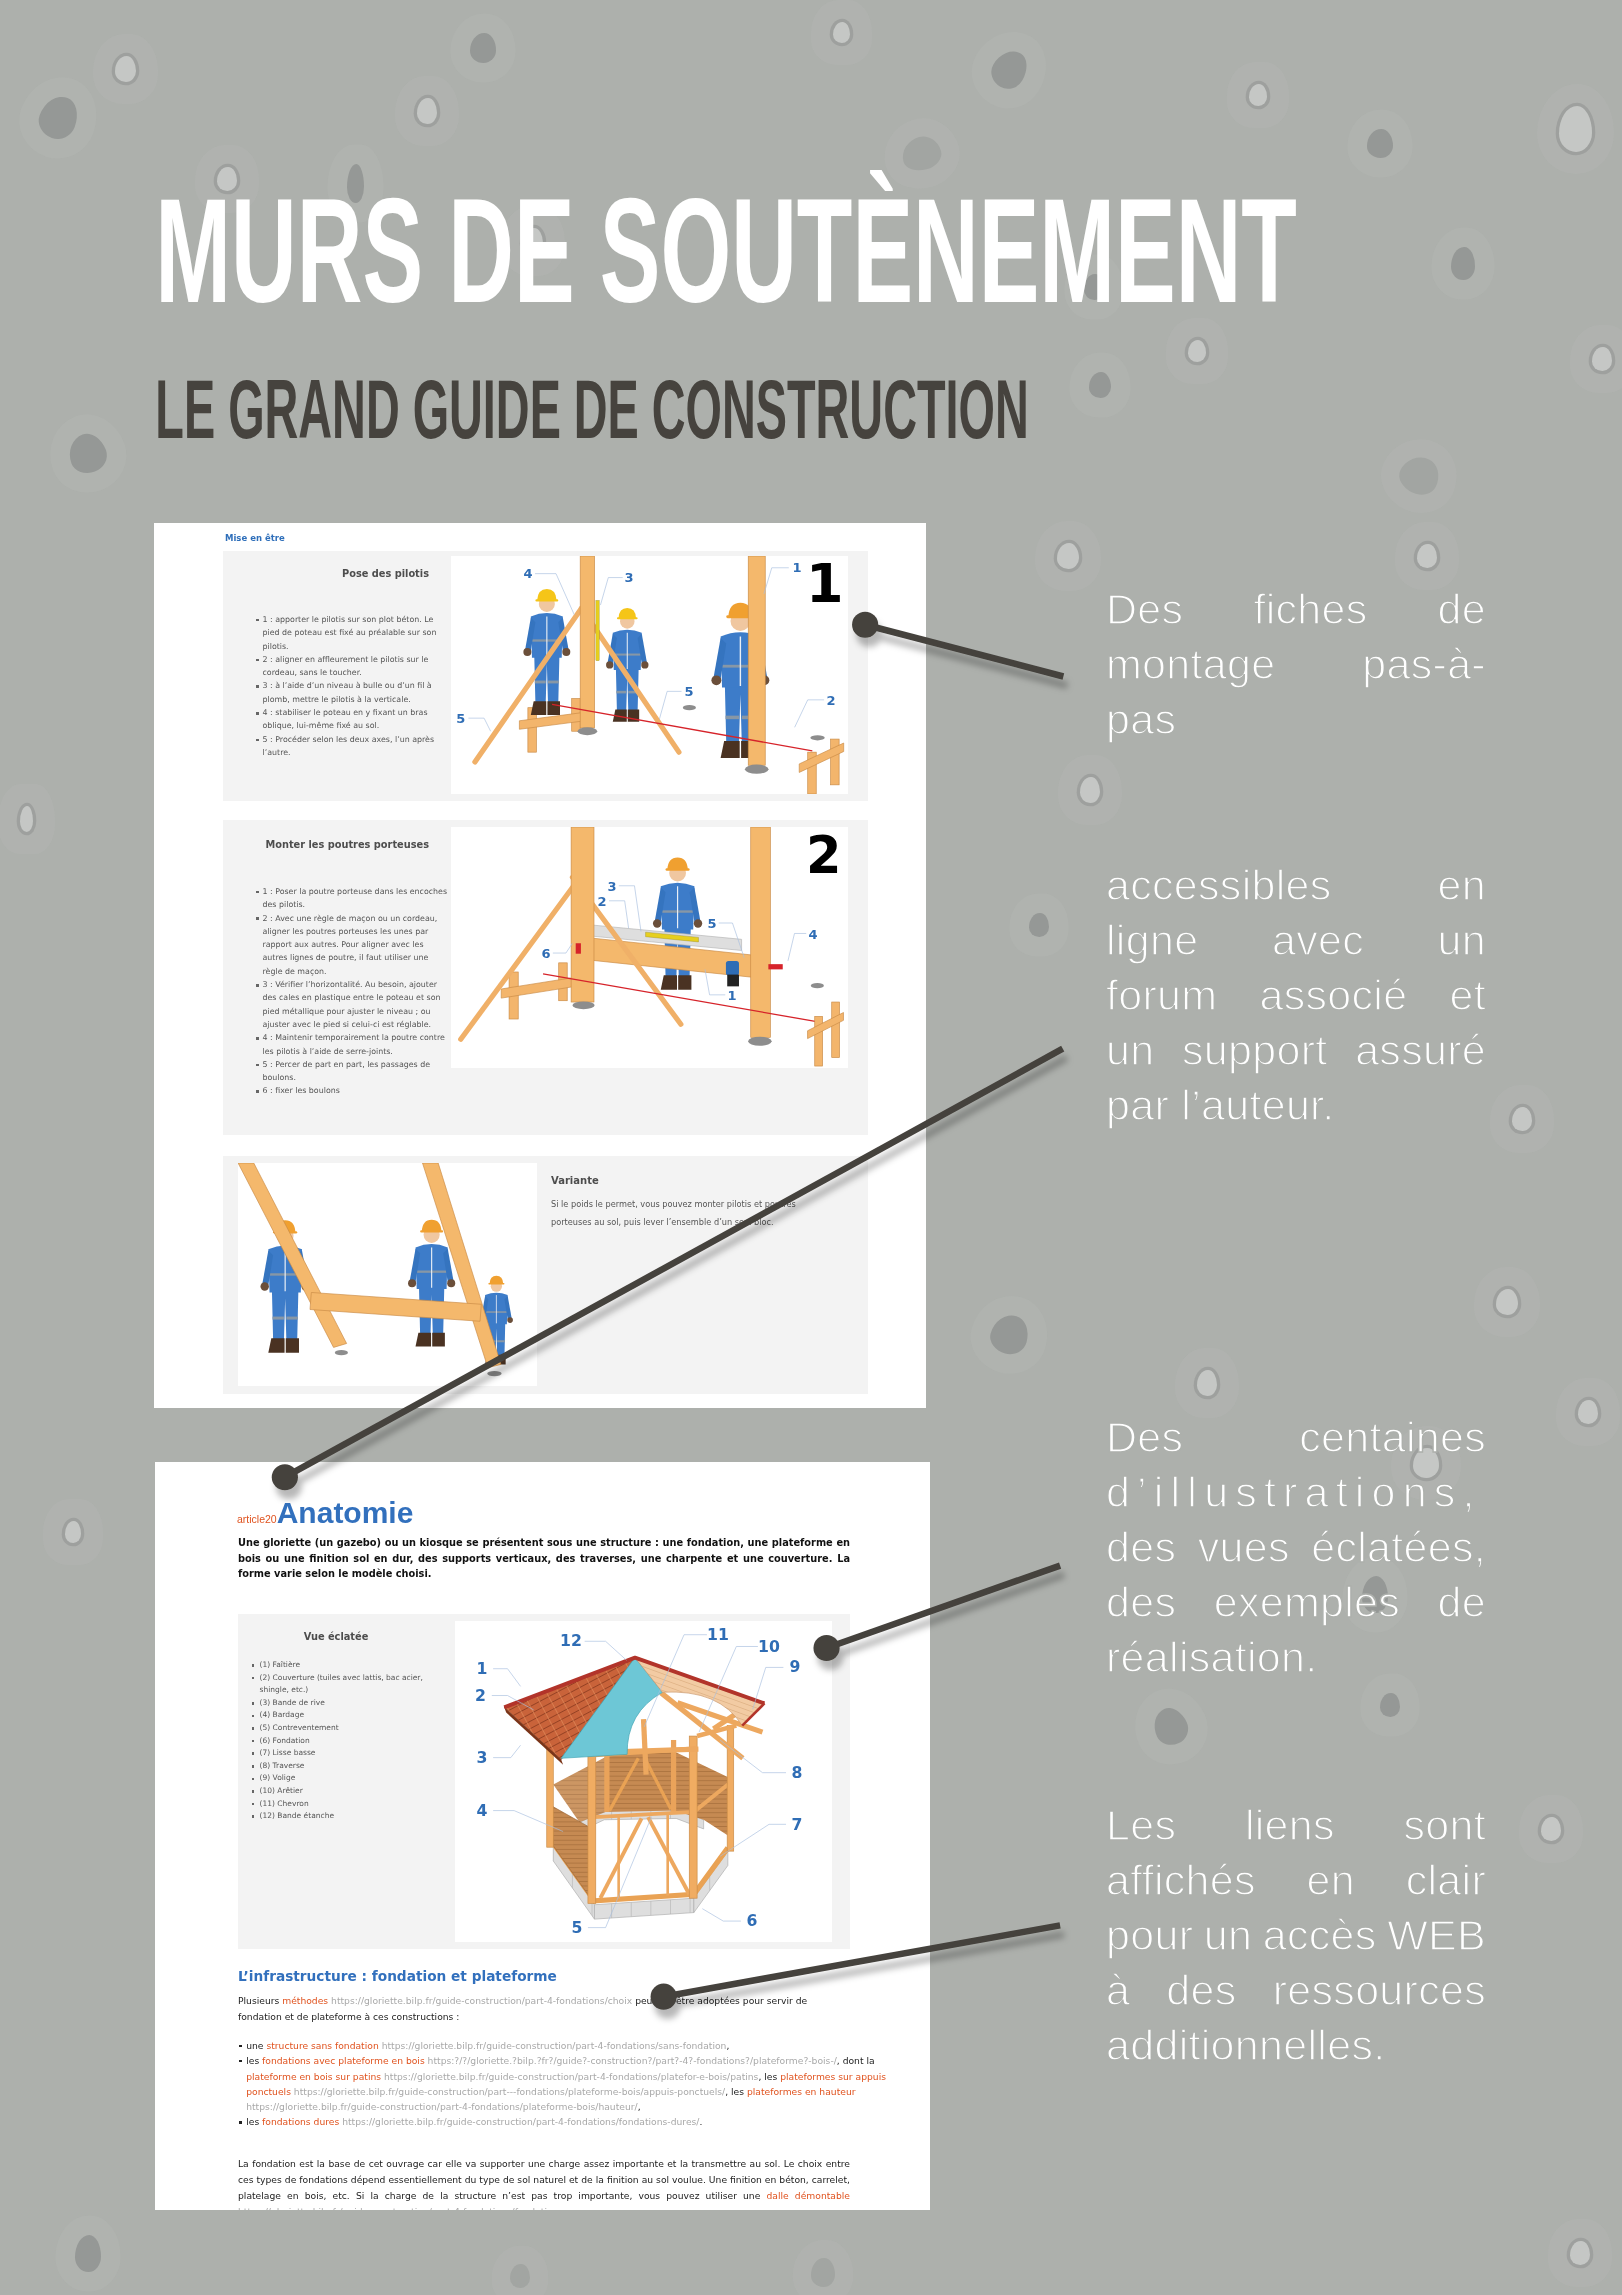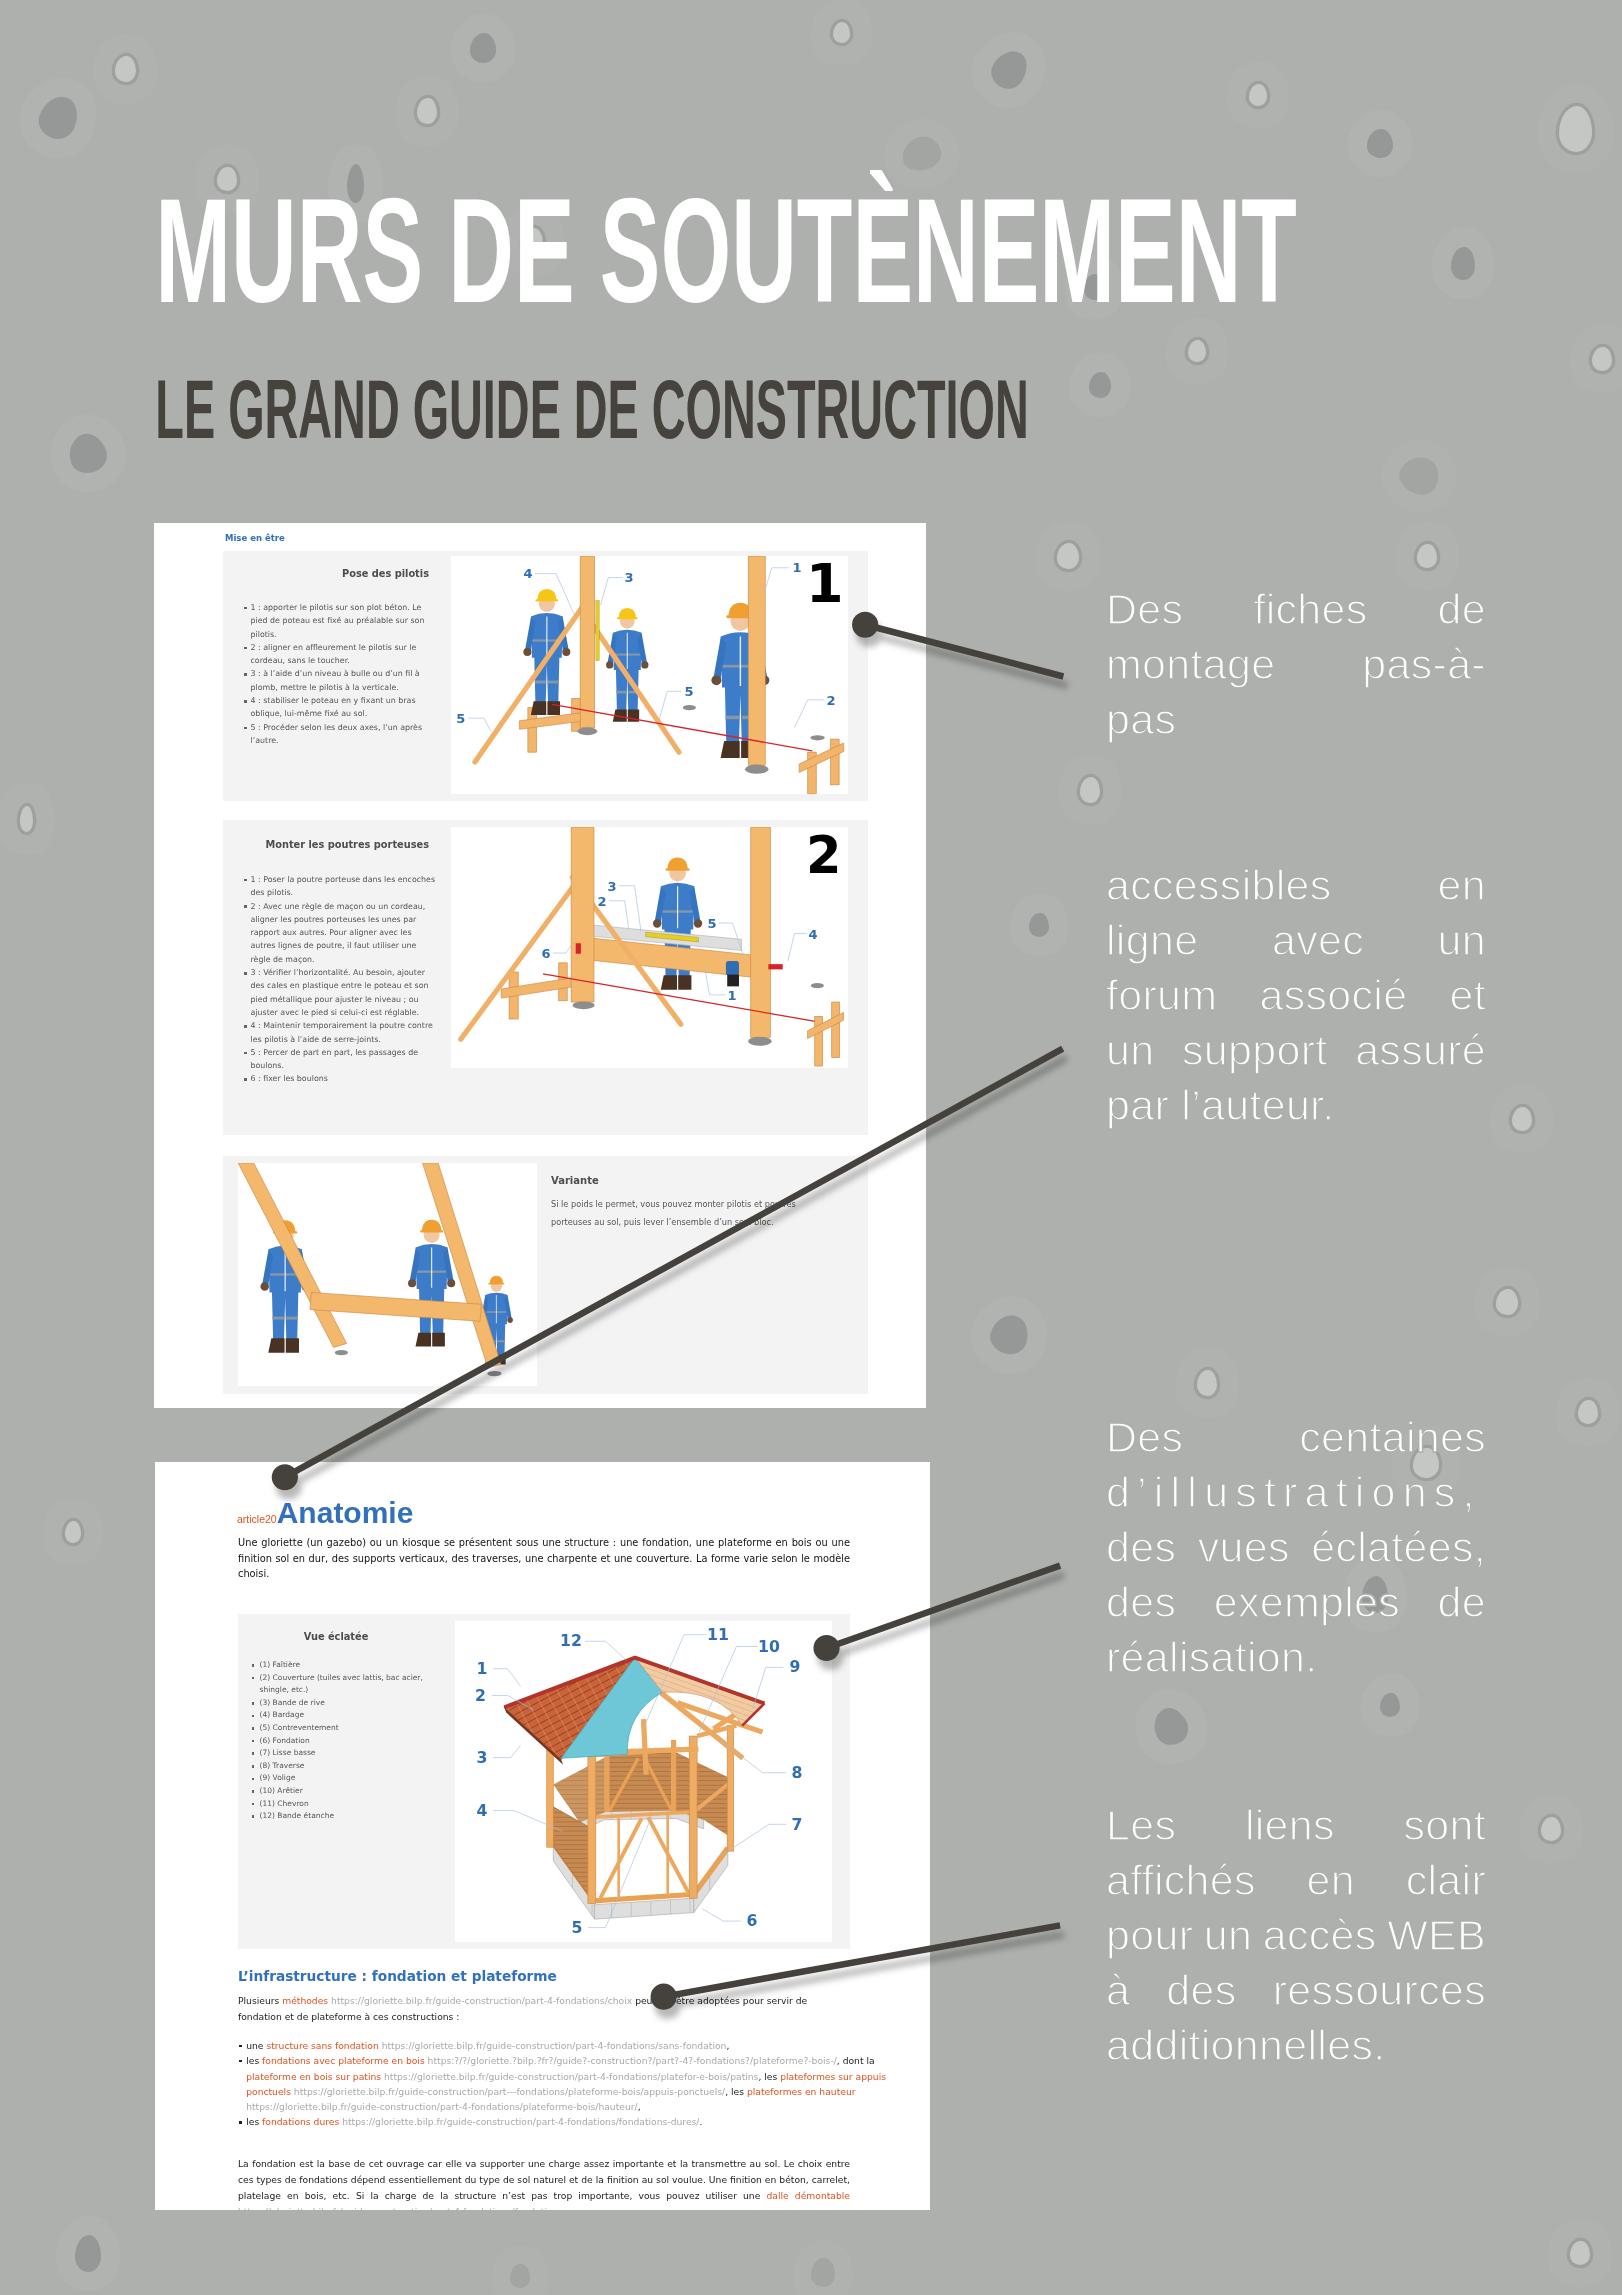--- a/index.html
+++ b/index.html
@@ -14,40 +14,40 @@
 #page1{left:154px;top:523px;width:772px;height:885px}
 #page2{left:155px;top:1462px;width:775px;height:748px}
 .crumb{position:absolute;left:71px;top:9.8px;font-size:8.5px;font-weight:bold;color:#2f6fba;line-height:10.5px}
 .box{position:absolute;background:#f3f3f3}
 #s1{left:69px;top:28px;width:645px;height:250px}
 #s2{left:69px;top:297px;width:645px;height:315px}
 #s3{left:69px;top:633px;width:645px;height:238px}
 .col-head{position:absolute;left:0;width:206px;text-align:right;font-size:9.8px;font-weight:bold;color:#4d4d4d;line-height:13px}
 #s1 .col-head{top:15.7px}
 #s2 .col-head{top:18.3px}
-.steps-list{position:absolute;left:17px;width:194px;margin:4px;padding:0;list-style:none;font-size:7.9px;line-height:13.3px;color:#555}
+.steps-list{position:absolute;left:17px;width:194px;margin:16px;padding:0;list-style:none;font-size:7.9px;line-height:13.3px;color:#555}
 .steps-list li{position:relative;padding-left:6.5px}
 .steps-list li::before{content:"";position:absolute;left:0;top:5.9px;width:2.6px;height:2.6px;background:#666}
 #s1 .steps-list{top:46px}
 #s2 .steps-list{top:49px}
 .fig{position:absolute;background:#fff;overflow:hidden}
 #fig1{left:228px;top:4.6px;width:397px;height:238px}
 #fig2{left:228px;top:7.2px;width:397px;height:241px}
 #fig3{left:15px;top:7.2px;width:299px;height:223px}
 #fig4{left:217px;top:7.2px;width:377px;height:321px}
 .fig svg{position:absolute;left:0;top:0}
 .fig-label{position:absolute;transform:translate(-50%,-50%);font-weight:bold;font-size:13px;color:#2f6db5;line-height:1}
 #fig4 .fig-label{font-size:15.7px}
 .step-num{position:absolute;font-weight:bold;color:#000;line-height:1}
 .var-head{position:absolute;left:328px;top:17.7px;font-size:10px;font-weight:bold;color:#4d4d4d;line-height:13px}
 .var-text{position:absolute;left:328px;top:39px;width:288px;font-size:8.2px;line-height:18px;color:#555}
 .p2-title-row{position:absolute;left:82px;top:34px;display:flex;align-items:baseline;font-family:"Liberation Sans",sans-serif}
 .tag{font-size:10.5px;color:#e0531f}
 .p2-title{font-size:30px;font-weight:bold;color:#3270bd;line-height:33px}
-.intro{position:absolute;left:83px;top:73px;width:612px;font-size:9.8px;font-weight:normal;line-height:15.7px;color:#111;text-align:justify}
+.intro{position:absolute;left:83px;top:73px;width:612px;font-size:9.8px;font-weight:bold;line-height:15.7px;color:#111;text-align:justify}
 #vbox{left:83px;top:152px;width:612px;height:335px}
 .vhead{position:absolute;left:0;width:196px;text-align:center;top:16.4px;font-size:9.8px;font-weight:bold;color:#4d4d4d;line-height:13px}
 .vlist{position:absolute;left:13.7px;top:45px;width:190px;margin:0;padding:0;list-style:none;font-size:7.5px;line-height:12.6px;color:#555}
 .vlist li{position:relative;padding-left:7.9px}
 .vlist li::before{content:"";position:absolute;left:0;top:5.2px;width:2.6px;height:2.6px;background:#666}
 .infra-head{position:absolute;left:83px;top:505px;font-size:13.7px;font-weight:bold;color:#3270bd;line-height:18.3px}
 .lead{position:absolute;left:83px;top:531px;width:612px;font-size:9.2px;line-height:15.7px;color:#222}
 .links{position:absolute;left:84px;top:576px;width:667px;margin:0;padding:0;list-style:none;font-size:9.2px;line-height:15.3px;color:#222}
 .links li{position:relative;padding-left:7.2px}
 .links li::before{content:"";position:absolute;left:0;top:6.5px;width:2.6px;height:2.6px;background:#222}

